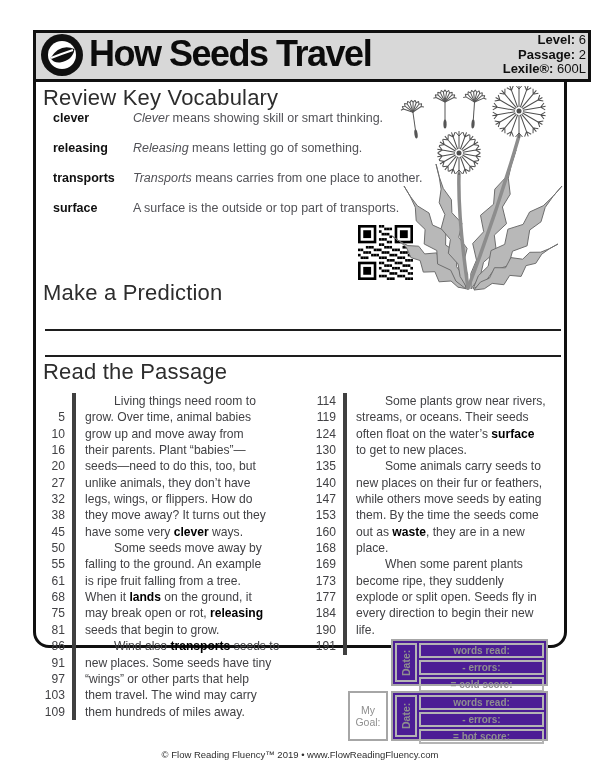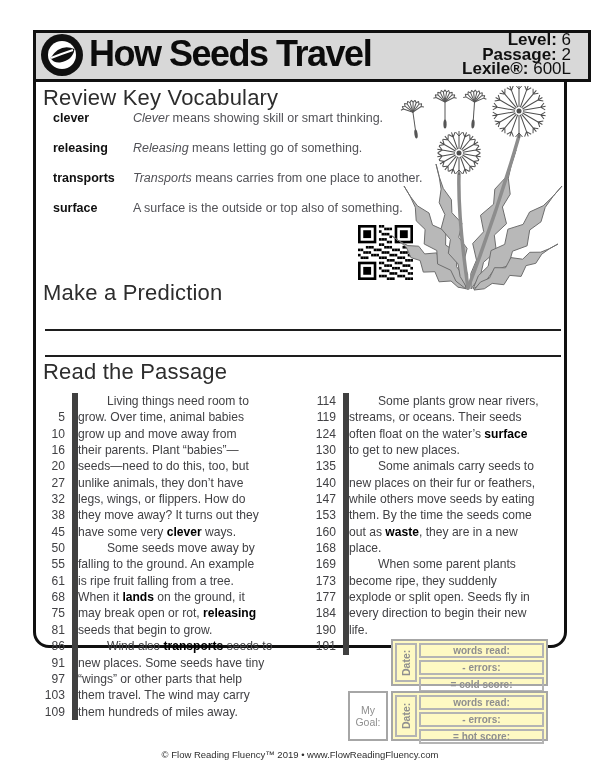--- a/index.html
+++ b/index.html
@@ -9,21 +9,21 @@
   .header-band{
     position:absolute; left:33px; top:30px; width:558px; height:52px;
     background:var(--band,#d8d8d8); border:3px solid var(--ink,#101010);
     display:flex; align-items:flex-start;
   }
   .logo{ width:44px; height:44px; margin-left:4px; flex-shrink:0; }
   .page-title{
     font-size:36px; font-weight:700; letter-spacing:-1.5px; color:#0c0c0c;
     margin-left:5px; white-space:nowrap;
   }
-  .header-meta{ margin-left:auto; text-align:right; padding-right:17px; font-size:17px; line-height:14.5px; color:#101010; white-space:nowrap;}
+  .header-meta{ margin-left:auto; text-align:right; padding-right:2px; font-size:13px; line-height:14.5px; color:#101010; white-space:nowrap;}
   .header-meta b{ font-weight:700; }
 
   
   .content-box{
     position:absolute; left:33px; top:79px; width:534px; height:569px;
     border:3px solid var(--ink,#101010); border-radius:0 0 16px 16px; background:#fff;
   }
   .sec-heading{ position:absolute; font-size:22px; font-weight:400; color:#2d2d2d; letter-spacing:0.2px; white-space:nowrap;}
   #vocab-heading{ left:7px; top:3px; }
   #prediction-heading{ left:7px; top:198px; }
@@ -44,28 +44,28 @@
   .write-line{ position:absolute; left:9px; width:516px; height:0; border-top:2px solid #1e1e1e; }
   #write-line-1{ top:247px; }
   #write-line-2{ top:273px; }
 
   
   .pcol{ position:absolute; top:311px; }
   #passage-left{ left:5px;  width:264px; }
   #passage-right{ left:276px; width:266px; }
   .prow{ display:flex; font-size:12.1px; line-height:16.35px; color:#414144; }
   .pnum{ width:31px; text-align:right; padding-right:7px; flex-shrink:0; }
-  .ptext{ border-left:6px solid #404040; min-height:16.35px; white-space:nowrap; }
+  .ptext{ border-left:4px solid #404040; padding-left:9px; min-height:16.35px; white-space:nowrap; }
   .prow.ind .ptext{ text-indent:29px; }
   .bold-word{ color:#000; font-weight:700; }
 
   
   .score-table{
     position:absolute; width:157px; border:2px solid var(--muted,#a6a6a6);
-    display:flex; padding:2px; gap:2px; background:#fef9c3;
+    display:flex; padding:2px; gap:2px; background:#4c1d95;
   }
   #cold-table{ left:355px; top:557px; height:47px; }
   #hot-table{  left:355px; top:609px; height:50px; }
   .date-cell{
     width:22px; border:2px solid #b4b4b4; color:#8f8f8f; font-weight:700; font-size:10.5px;
     writing-mode:vertical-rl; transform:rotate(180deg);
     display:flex; align-items:center; justify-content:center;
   }
   .score-rows{ flex:1; display:flex; flex-direction:column; gap:2px; }
   .srow{
@@ -110,21 +110,21 @@
       <div class="vrow">
         <span class="vword">releasing</span>
         <span class="vdef"><span></span><i class="it">Releasing</i><span> means letting go of something.</span></span>
       </div>
       <div class="vrow">
         <span class="vword">transports</span>
         <span class="vdef"><span></span><i class="it">Transports</i><span> means carries from one place to another.</span></span>
       </div>
       <div class="vrow">
         <span class="vword">surface</span>
-        <span class="vdef"><span>A surface is the outside or top also of something.</span></span>
+        <span class="vdef"><span>A surface is the outside or top part of transports.</span></span>
       </div>
     </div>
 
   <div id="qr">
     <svg id="qr-svg" viewBox="0 0 55 55" width="55" height="55">
         <rect x="0" y="23.571428571428573" width="2.619047619047619" height="2.619047619047619" fill="#000"></rect>
         <rect x="0" y="28.80952380952381" width="2.619047619047619" height="2.619047619047619" fill="#000"></rect>
         <rect x="2.619047619047619" y="23.571428571428573" width="2.619047619047619" height="2.619047619047619" fill="#000"></rect>
         <rect x="2.619047619047619" y="31.42857142857143" width="2.619047619047619" height="2.619047619047619" fill="#000"></rect>
         <rect x="5.238095238095238" y="26.19047619047619" width="2.619047619047619" height="2.619047619047619" fill="#000"></rect>

